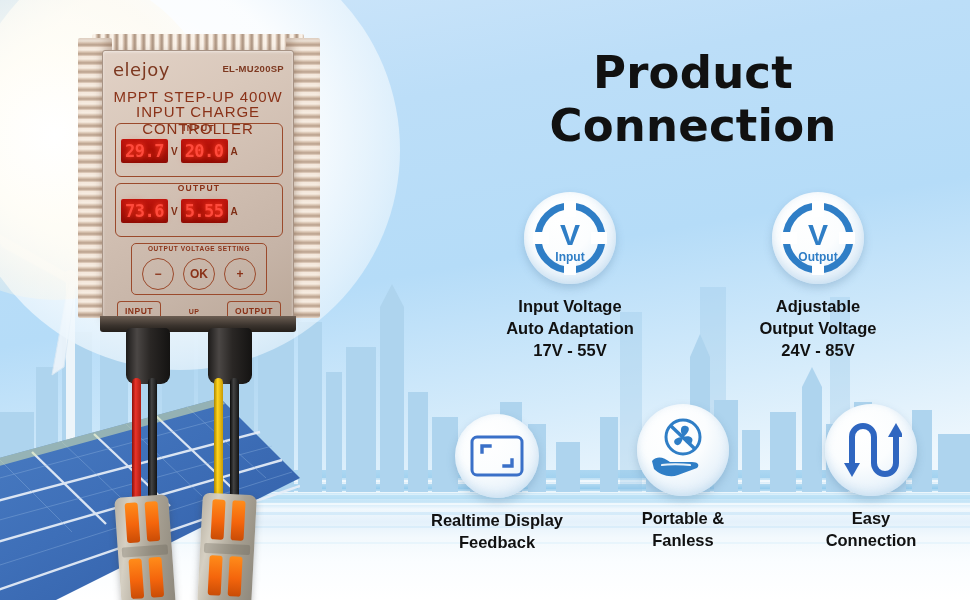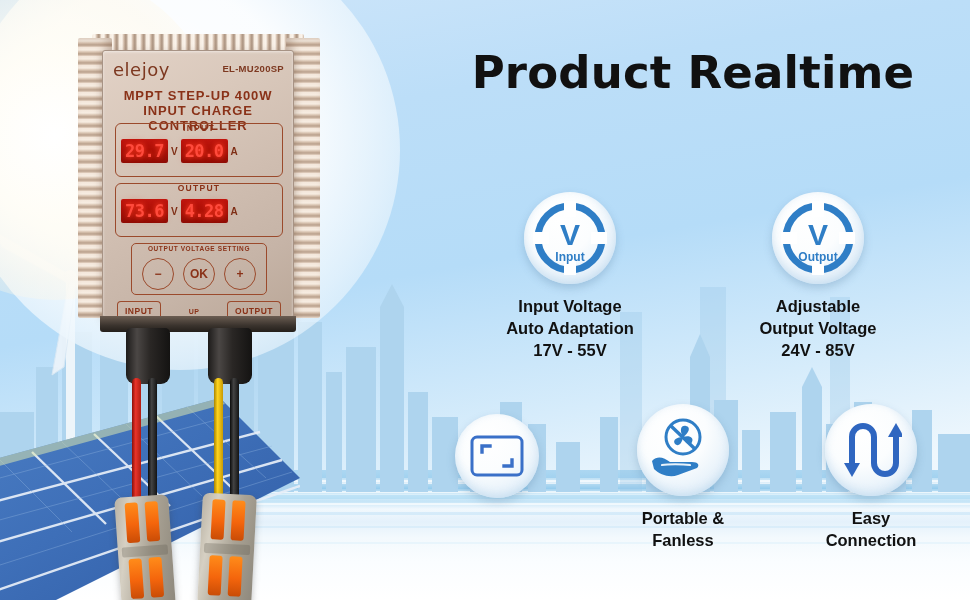--- a/index.html
+++ b/index.html
@@ -83,21 +83,21 @@
     font-size: 18px; letter-spacing: .5px; color: #7d3820;
     font-family: "DejaVu Sans", sans-serif;
     text-align: right;
   }
   .model {
     position: absolute; right: 9px; top: 12px;
     font-size: 9.5px; letter-spacing: .3px; color: #7d3820; font-weight: 700;
   }
   .subtitle1, .subtitle2 {
     position: absolute; width: 100%; text-align: center;
-    font-size: 13px; font-weight: 700; letter-spacing: .9px; color: #8a3218;
+    font-size: 15px; font-weight: 400; letter-spacing: .9px; color: #8a3218;
   }
   .subtitle1 { top: 37px; }
   .subtitle2 { top: 52px; }
 
   .meter-box {
     position: absolute; left: 12px; width: 168px; height: 54px;
     border: 1px solid #9b4a2c; border-radius: 6px;
   }
   .meter-box.inp { top: 72px; }
   .meter-box.out { top: 132px; }
@@ -336,21 +336,21 @@
           <span class="led">20.0</span>
           <span class="unit">A</span>
         </div>
       </div>
 
       <div class="meter-box out">
         <div class="meter-title">OUTPUT</div>
         <div class="digits-row">
           <span class="led">73.6</span>
           <span class="unit">V</span>
-          <span class="led">4.28</span>
+          <span class="led">5.55</span>
           <span class="unit">A</span>
         </div>
       </div>
 
       <div class="setting-box">
         <div class="setting-title">OUTPUT VOLTAGE SETTING</div>
         <div class="btn-row">
           <div class="rnd-btn">−</div>
           <div class="rnd-btn">OK</div>
           <div class="rnd-btn">+</div>
@@ -382,21 +382,21 @@
     </div>
     <div class="connector c2">
       <div class="lever" style="left:10px;top:6px;"></div>
       <div class="lever" style="left:30px;top:6px;"></div>
       <div class="conn-mid"></div>
       <div class="lever" style="left:10px;top:62px;"></div>
       <div class="lever" style="left:30px;top:62px;"></div>
     </div>
   </div>
 
-  <h1 id="title">Product Realtime</h1>
+  <h1 id="title">Product Connection</h1>
 
   <div class="feature" id="f1">
     <div class="badge">
       <svg width="74" height="74" viewBox="0 0 74 74">
         <g stroke="#2f7ec6" stroke-width="7" fill="none" stroke-linecap="butt">
           <path d="M37 5 A32 32 0 0 1 69 37"></path>
           <path d="M69 37 A32 32 0 0 1 37 69"></path>
           <path d="M37 69 A32 32 0 0 1 5 37"></path>
           <path d="M5 37 A32 32 0 0 1 37 5"></path>
         </g>
@@ -436,20 +436,22 @@
   </div>
 
   <div class="feature" id="f3">
     <div class="badge">
       <svg width="56" height="44" viewBox="0 0 56 44">
         <rect x="3" y="3" width="50" height="38" rx="5" ry="5" fill="none" stroke="#3a70c8" stroke-width="3"></rect>
         <path d="M13 18 L13 12 L21 12" fill="none" stroke="#3a70c8" stroke-width="3.4" stroke-linecap="square"></path>
         <path d="M43 26 L43 32 L35 32" fill="none" stroke="#3a70c8" stroke-width="3.4" stroke-linecap="square"></path>
       </svg>
     </div>
+    <div class="feat-text">Realtime Display
+Feedback</div>
   </div>
 
   <div class="feature" id="f5">
     <div class="badge">
       <svg width="62" height="62" viewBox="0 0 62 62">
         <path d="M12 48 L12 18 A11 11 0 0 1 34 18 L34 44 A11 11 0 0 0 56 44 L56 14" fill="none" stroke="#2f66c0" stroke-width="6" stroke-linecap="butt"></path>
         <polygon points="12,58 4,44 20,44" fill="#2f66c0"></polygon>
         <polygon points="56,4 48,18 64,18" fill="#2f66c0"></polygon>
       </svg>
     </div>

